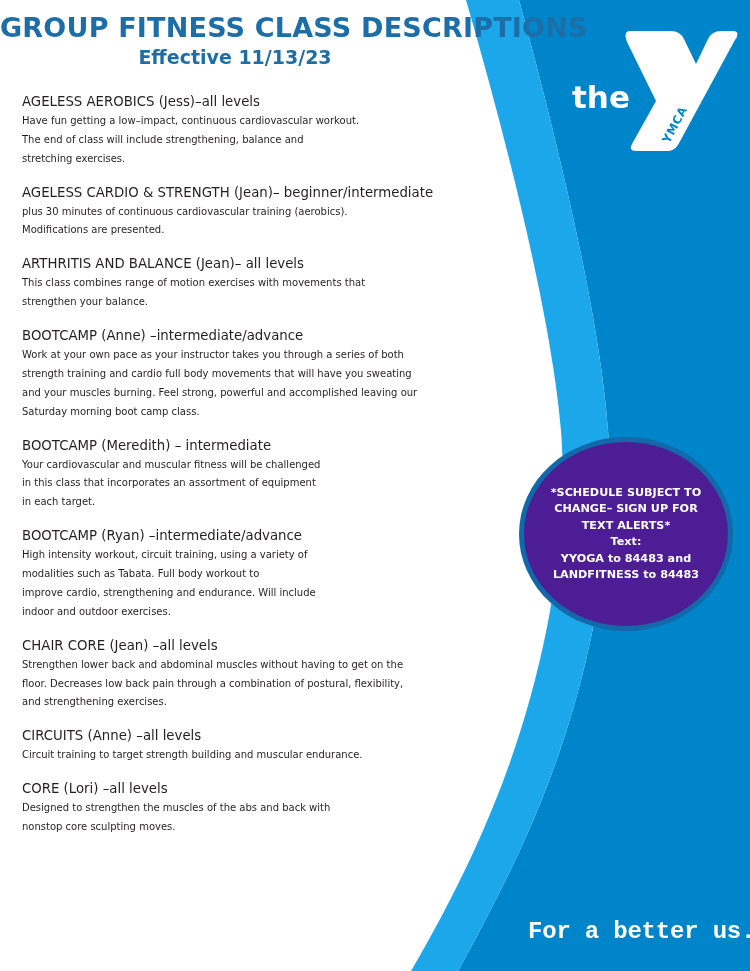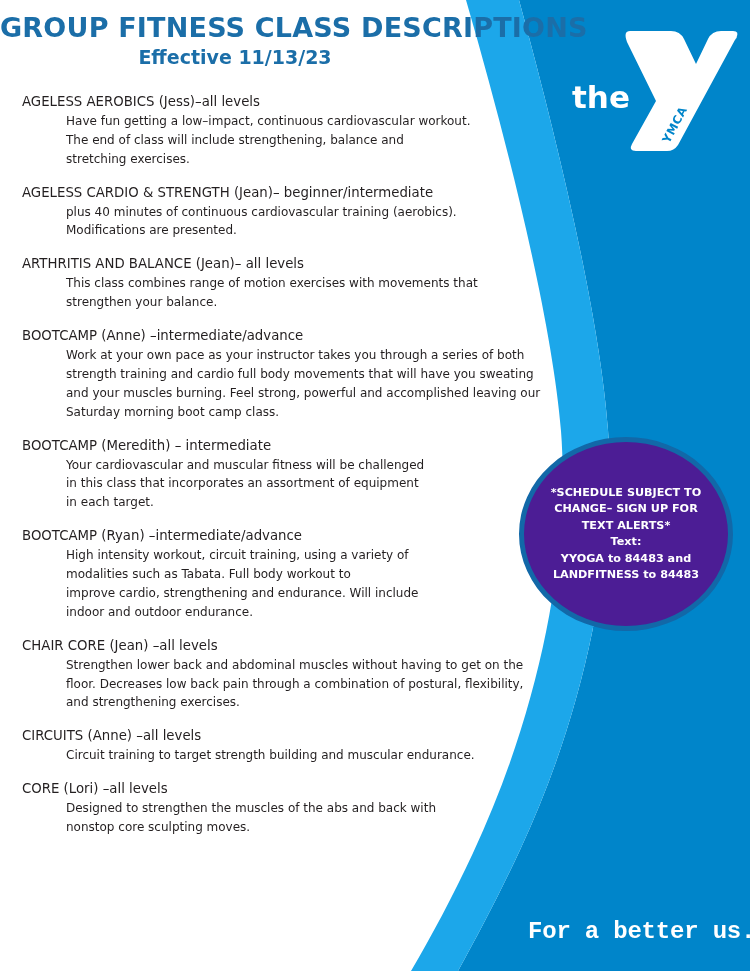--- a/index.html
+++ b/index.html
@@ -77,24 +77,23 @@
   }
   .class-title {
     font-family: "DejaVu Sans", sans-serif;
     font-size: 13.3px;
     color: #231f20;
     line-height: 18.9px;
     white-space: nowrap;
   }
   .class-desc {
     font-family: "DejaVu Sans", sans-serif;
-    font-size: 12px;
+    font-size: 10px;
     color: #231f20;
     line-height: 18.9px;
-    margin-left: 44px;
   }
   .class-desc .ln {
     display: block;
     white-space: nowrap;
   }
 
   
   .alert-badge {
     position: absolute;
     left: 519px;
@@ -185,21 +184,21 @@
       <div class="class-desc">
         <span class="ln">Have fun getting a low–impact, continuous cardiovascular workout.</span>
         <span class="ln">The end of class will include strengthening, balance and</span>
         <span class="ln">stretching exercises.</span>
       </div>
     </div>
 
     <div class="class-block">
       <div class="class-title">AGELESS CARDIO &amp; STRENGTH (Jean)– beginner/intermediate</div>
       <div class="class-desc">
-        <span class="ln">plus 40 minutes of continuous cardiovascular training (aerobics).</span>
+        <span class="ln">plus 30 minutes of continuous cardiovascular training (aerobics).</span>
         <span class="ln">Modifications are presented.</span>
       </div>
     </div>
 
     <div class="class-block">
       <div class="class-title">ARTHRITIS AND BALANCE (Jean)– all levels</div>
       <div class="class-desc">
         <span class="ln">This class combines range of motion exercises with movements that</span>
         <span class="ln">strengthen your balance.</span>
       </div>
@@ -223,21 +222,21 @@
         <span class="ln">in each target.</span>
       </div>
     </div>
 
     <div class="class-block">
       <div class="class-title">BOOTCAMP (Ryan) –intermediate/advance</div>
       <div class="class-desc">
         <span class="ln">High intensity workout, circuit training, using a variety of</span>
         <span class="ln">modalities such as Tabata. Full body workout to</span>
         <span class="ln">improve cardio, strengthening and endurance. Will include</span>
-        <span class="ln">indoor and outdoor endurance.</span>
+        <span class="ln">indoor and outdoor exercises.</span>
       </div>
     </div>
 
     <div class="class-block">
       <div class="class-title">CHAIR CORE (Jean) –all levels</div>
       <div class="class-desc">
         <span class="ln">Strengthen lower back and abdominal muscles without having to get on the</span>
         <span class="ln">floor. Decreases low back pain through a combination of postural, flexibility,</span>
         <span class="ln">and strengthening exercises.</span>
       </div>

